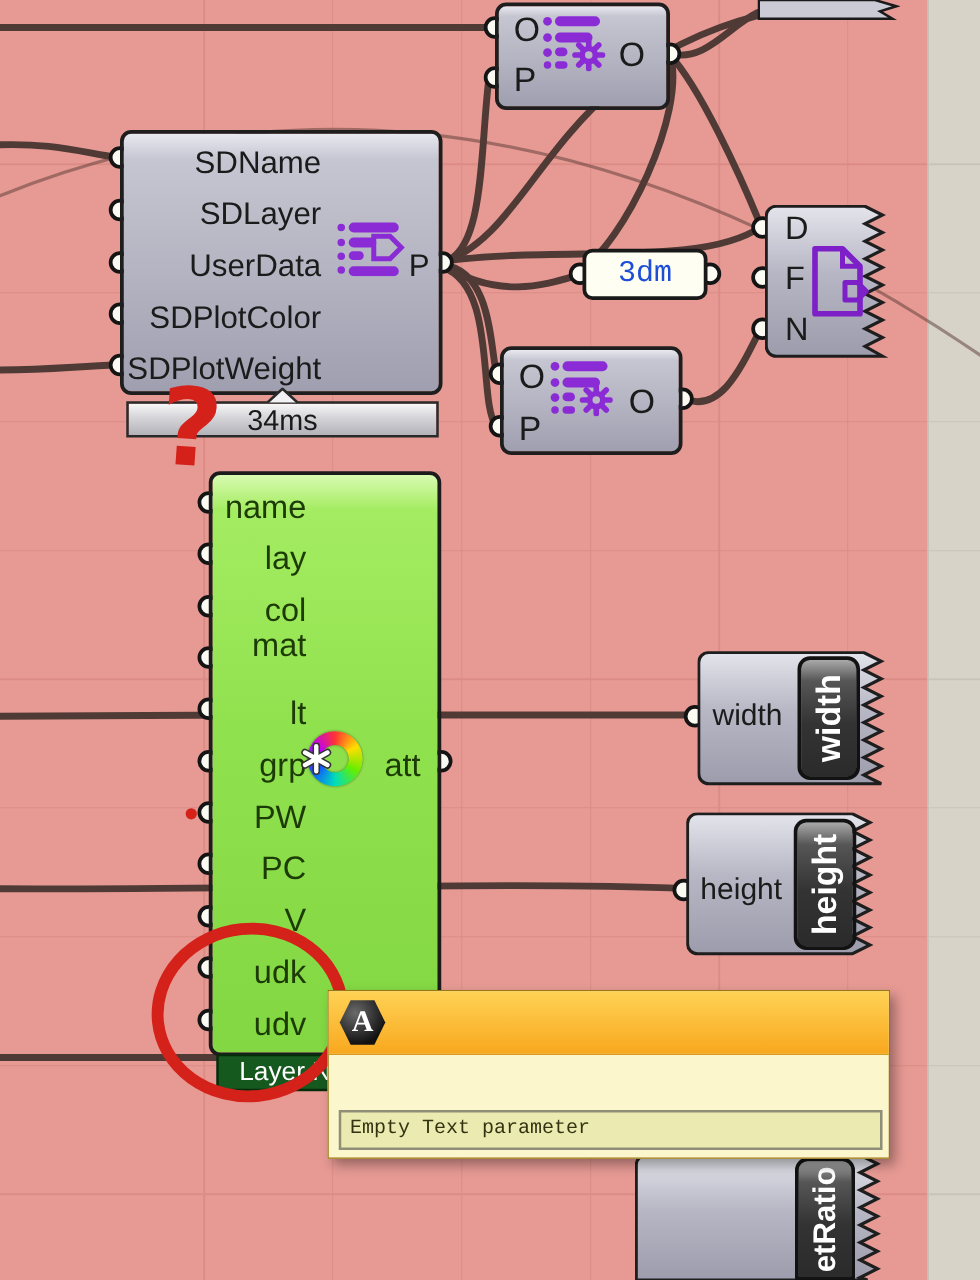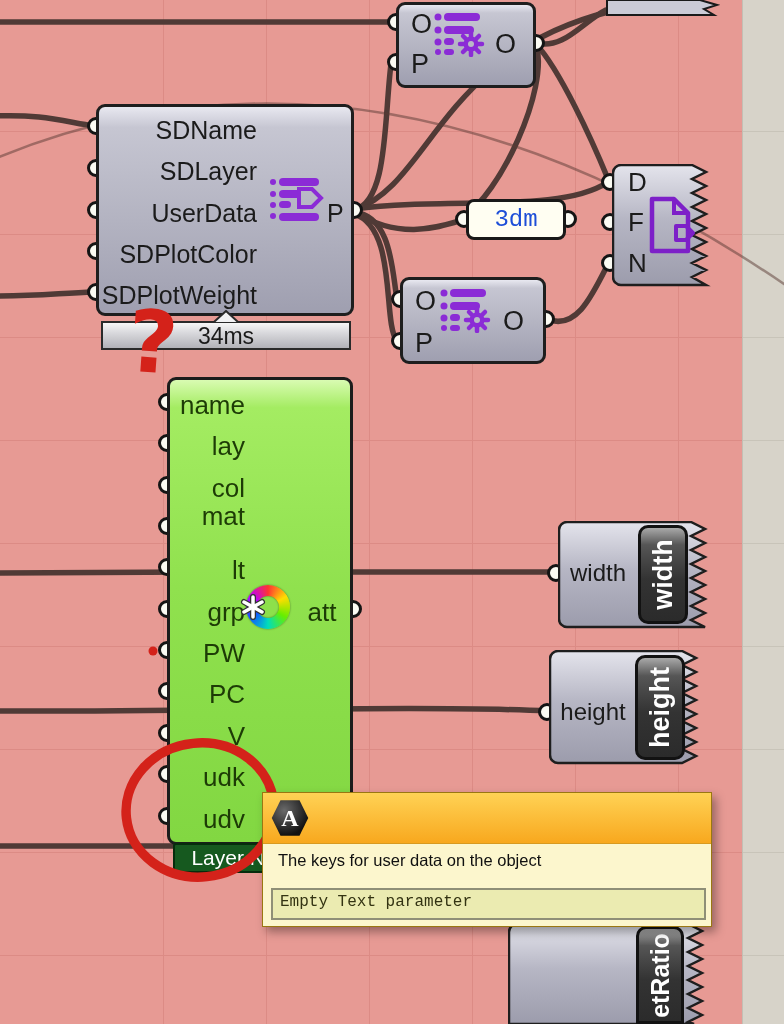--- a/index.html
+++ b/index.html
@@ -313,16 +313,15 @@
   <svg class="layer" id="redink" width="784" height="1024">
     <text x="128" y="372" transform="rotate(4 150 340)" font-family="DejaVu Sans, sans-serif" font-size="86" font-weight="bold" fill="#d4221a">?</text>
     <ellipse cx="200" cy="810" rx="74" ry="67" transform="rotate(-6 200 810)" fill="none" stroke="#d4221a" stroke-width="9.5"></ellipse>
     <circle cx="153" cy="651" r="4.5" fill="#d4221a"></circle>
   </svg>
 
   <div id="tooltip">
     <div id="tt-head">
       <div id="tt-badge">A</div>
     </div>
-    <div id="tt-desc">The keys for user data on the object</div>
     <div id="tt-status">Empty Text parameter</div>
   </div>
 </div>
 
 </body></html>

